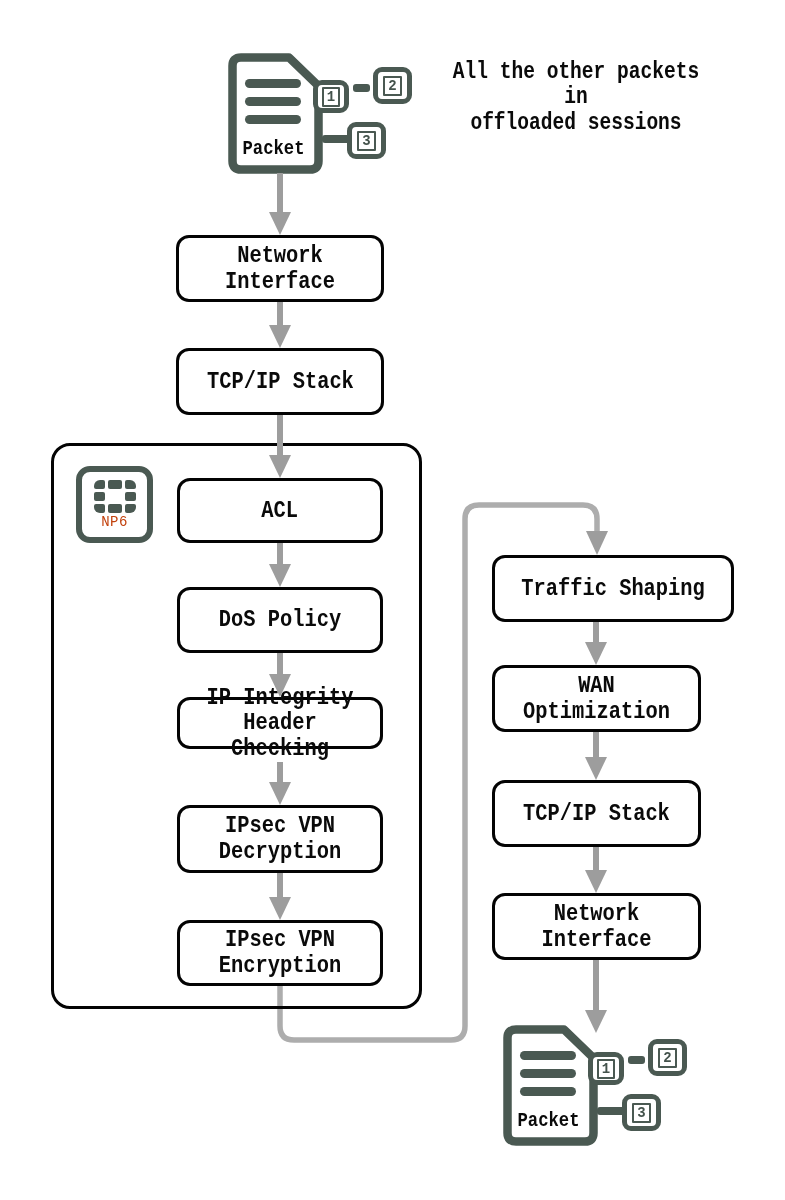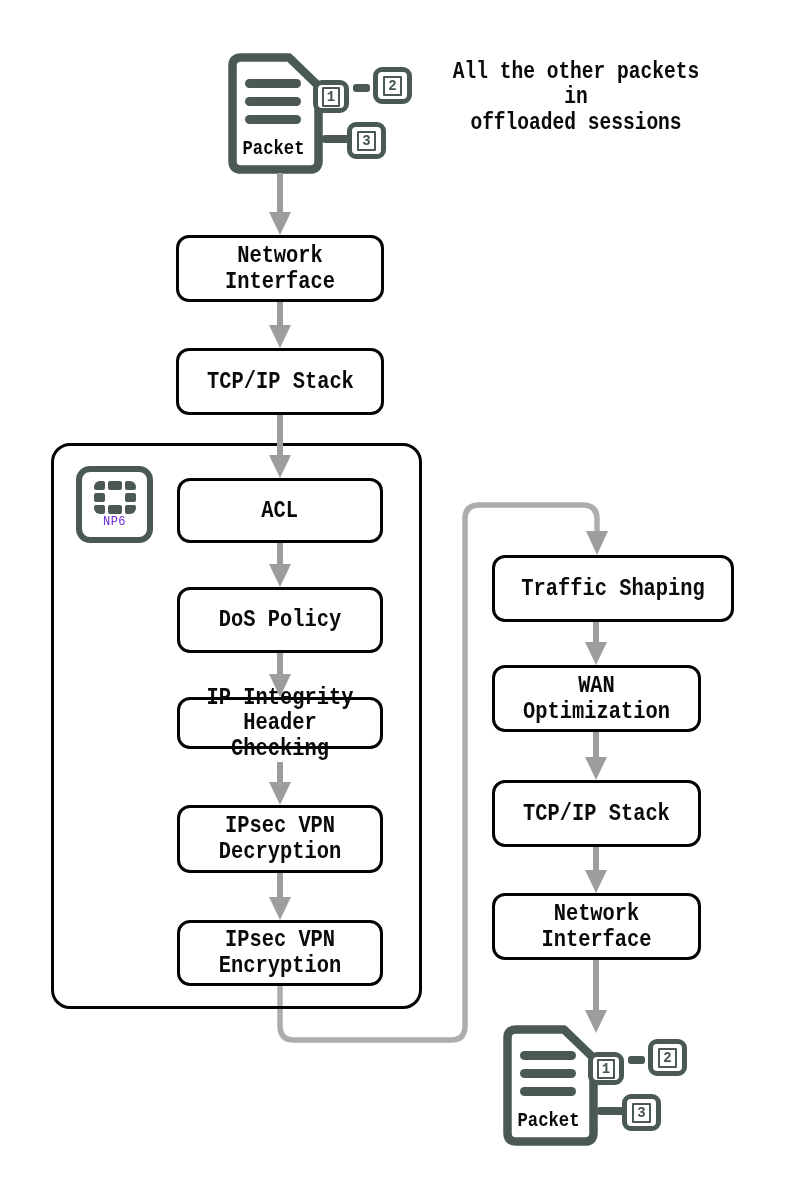--- a/index.html
+++ b/index.html
@@ -26,21 +26,21 @@
   
   .np6box{
     position:absolute;left:51px;top:443px;width:371px;height:566px;
     box-sizing:border-box;border:3.5px solid #030303;border-radius:19px;background:transparent;
   }
   .chip{
     position:absolute;left:76px;top:466px;width:77px;height:77px;box-sizing:border-box;
     border:6px solid #4a5952;border-radius:14px;background:#fff;
     display:flex;flex-direction:column;align-items:center;justify-content:center;gap:2px;
   }
-  .chip .chiplbl{font-size:12px;line-height:1;color:#6d28d9;letter-spacing:0.5px;}
+  .chip .chiplbl{font-size:14px;line-height:1;color:#c2410c;letter-spacing:0.5px;}
   .fgrid{
     display:grid;grid-template-columns:11px 14px 11px;grid-template-rows:9px 9px 9px;
     gap:3px;width:42px;height:33px;
   }
   .fgrid i{background:#4a5952;border-radius:2px;display:block;}
   .fgrid i.sp{background:transparent;}
   .fgrid i.tl{border-top-left-radius:6px;}
   .fgrid i.tr{border-top-right-radius:6px;}
   .fgrid i.bl{border-bottom-left-radius:6px;}
   .fgrid i.br{border-bottom-right-radius:6px;}

